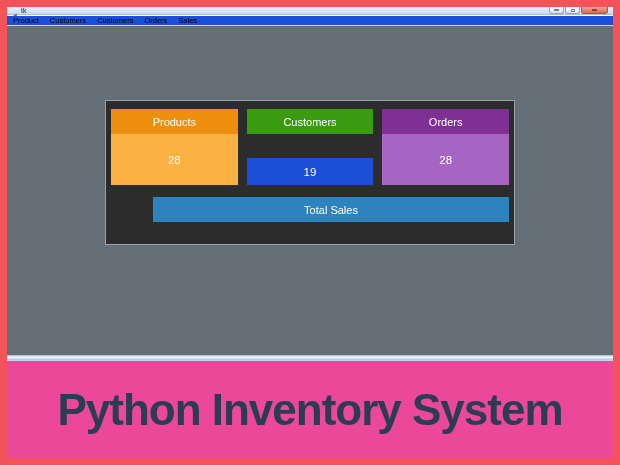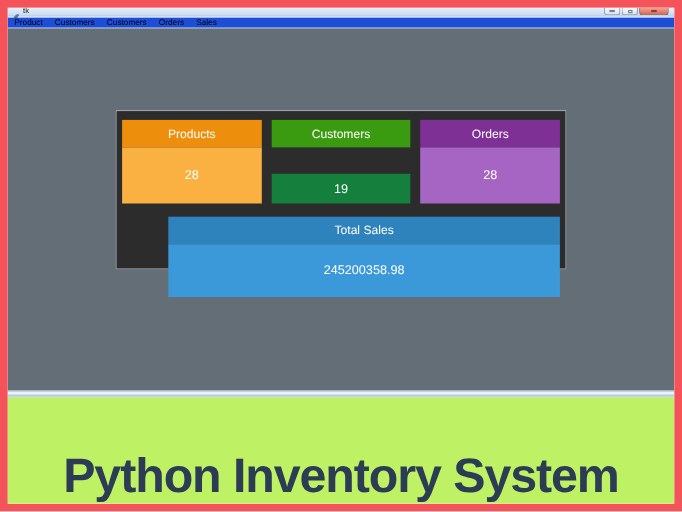--- a/index.html
+++ b/index.html
@@ -117,46 +117,43 @@
           </div>
           <div class="card-body" style="background: rgb(251, 176, 66);">
             <span>28</span>
           </div>
         </div>
 
         <div class="card">
           <div class="card-header" style="background: rgb(58, 154, 16);">
             <span>Customers</span>
           </div>
-          <div class="card-body" style="background: #15803d; margin-top: 24px;">
+          <div class="card-body" style="background: #1d4ed8; margin-top: 24px;">
             <span>19</span>
           </div>
         </div>
 
         <div class="card">
           <div class="card-header" style="background: rgb(126, 48, 149);">
             <span>Orders</span>
           </div>
           <div class="card-body" style="background: rgb(166, 100, 195);">
             <span>28</span>
           </div>
         </div>
 
       </div>
 
       <div class="total-card">
         <div class="card-header" style="background: rgb(46, 131, 189);">
           <span>Total Sales</span>
         </div>
-        <div class="card-body" style="background: rgb(59, 153, 217);">
-          <span>245200358.98</span>
-        </div>
       </div>
     </div>
   </div>
 
   <div class="frame-bottom"></div>
 
-  <div class="banner" style="background: #bef264; align-items: flex-end;">
+  <div class="banner" style="background: #ec4899;">
     <h1 style="color: rgb(44, 60, 85);">Python Inventory System</h1>
   </div>
 
 </div>
 
 </body></html>

